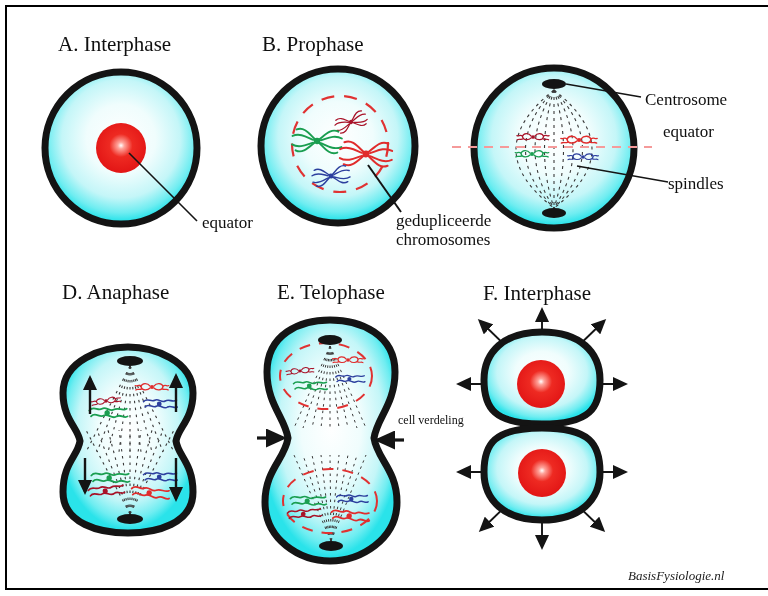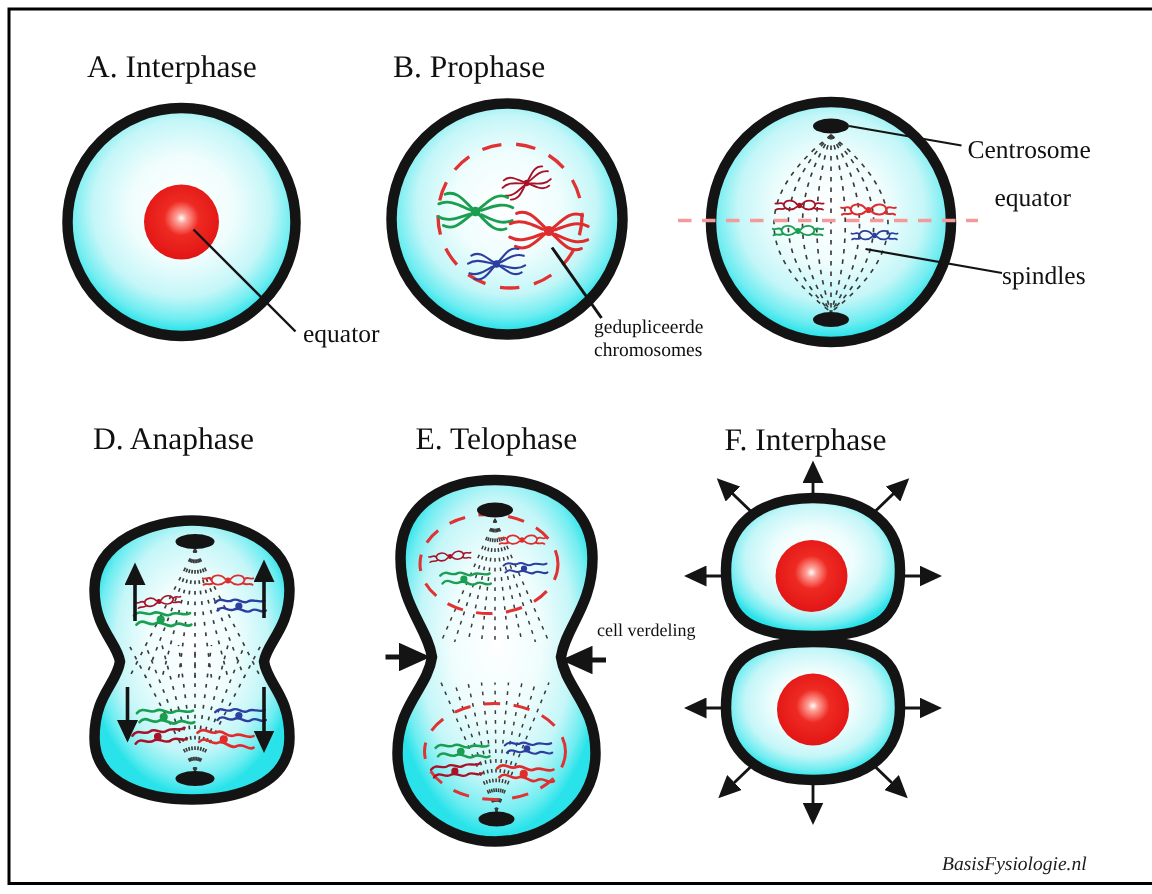--- a/index.html
+++ b/index.html
@@ -17,21 +17,21 @@
   .svg-layer{position:absolute;left:0;top:0;}
   .title{
     position:absolute;font-size:21px;line-height:1.05;
     color:#101010;white-space:nowrap;
   }
   .lbl{
     position:absolute;font-size:17px;line-height:1.12;color:#101010;
     white-space:nowrap;
   }
   .lbl.wrap{white-space:normal;}
-  .lbl.b-chrom{left:396px;top:211px;width:108px;font-size:13px;}
+  .lbl.b-chrom{left:396px;top:211px;width:108px;font-size:17px;}
   .lbl.e-div{left:398px;top:414px;width:82px;font-size:12px;}
   .watermark{
     position:absolute;left:628px;top:568px;font-size:13px;
     font-style:italic;color:#1a1a1a;text-align:center;
   }
 </style>
 </head>
 <body>
 
 <div class="stage">

